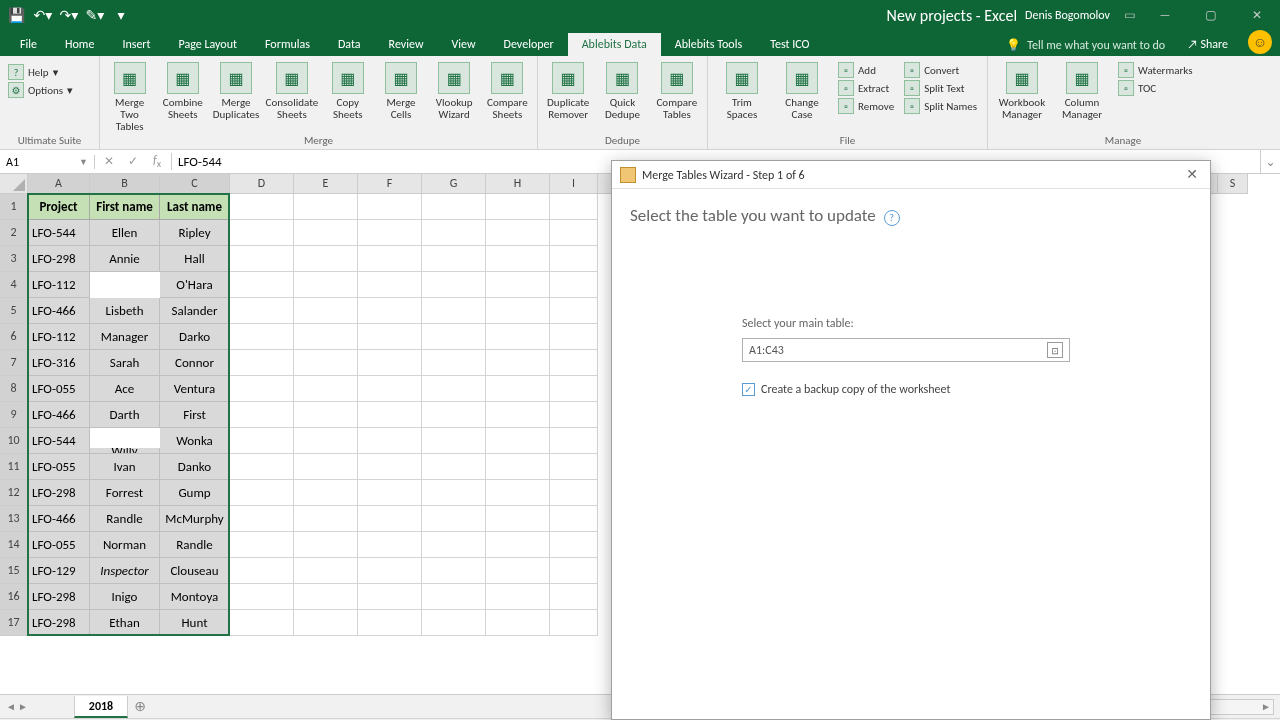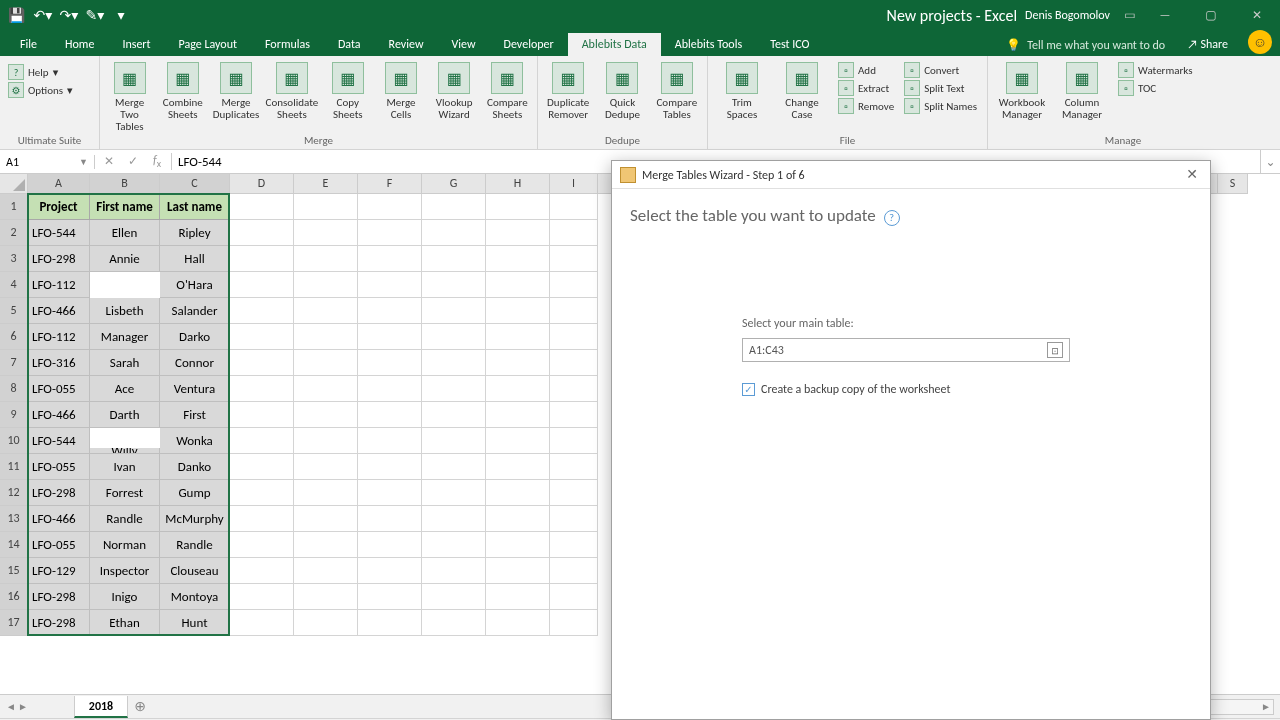--- a/index.html
+++ b/index.html
@@ -449,21 +449,21 @@
           <div class="cell datacell" style="width: 70px;">Randle</div>
           <div class="cell empty" style="width: 64px;"></div>
           <div class="cell empty" style="width: 64px;"></div>
           <div class="cell empty" style="width: 64px;"></div>
           <div class="cell empty" style="width: 64px;"></div>
           <div class="cell empty" style="width: 64px;"></div>
           <div class="cell empty" style="width: 48px;"></div>
         </div>
         <div class="row">
           <div class="cell datacell" style="width: 62px; justify-content: flex-start;">LFO-129</div>
-          <div class="cell datacell" style="width: 70px;">Inspector</div>
+          <div class="cell datacell" style="width: 70px; font-style: italic;">Inspector</div>
           <div class="cell datacell" style="width: 70px;">Clouseau</div>
           <div class="cell empty" style="width: 64px;"></div>
           <div class="cell empty" style="width: 64px;"></div>
           <div class="cell empty" style="width: 64px;"></div>
           <div class="cell empty" style="width: 64px;"></div>
           <div class="cell empty" style="width: 64px;"></div>
           <div class="cell empty" style="width: 48px;"></div>
         </div>
         <div class="row">
           <div class="cell datacell" style="width: 62px; justify-content: flex-start;">LFO-298</div>

